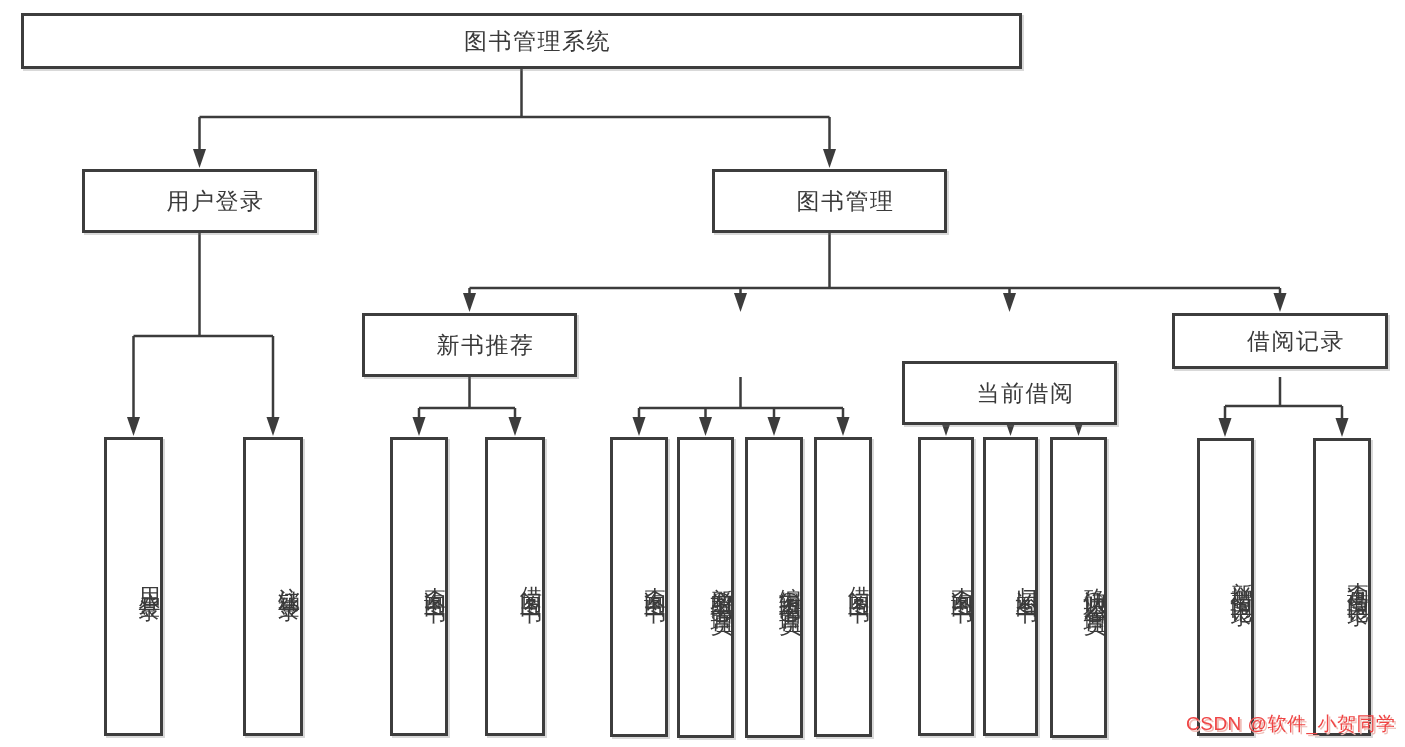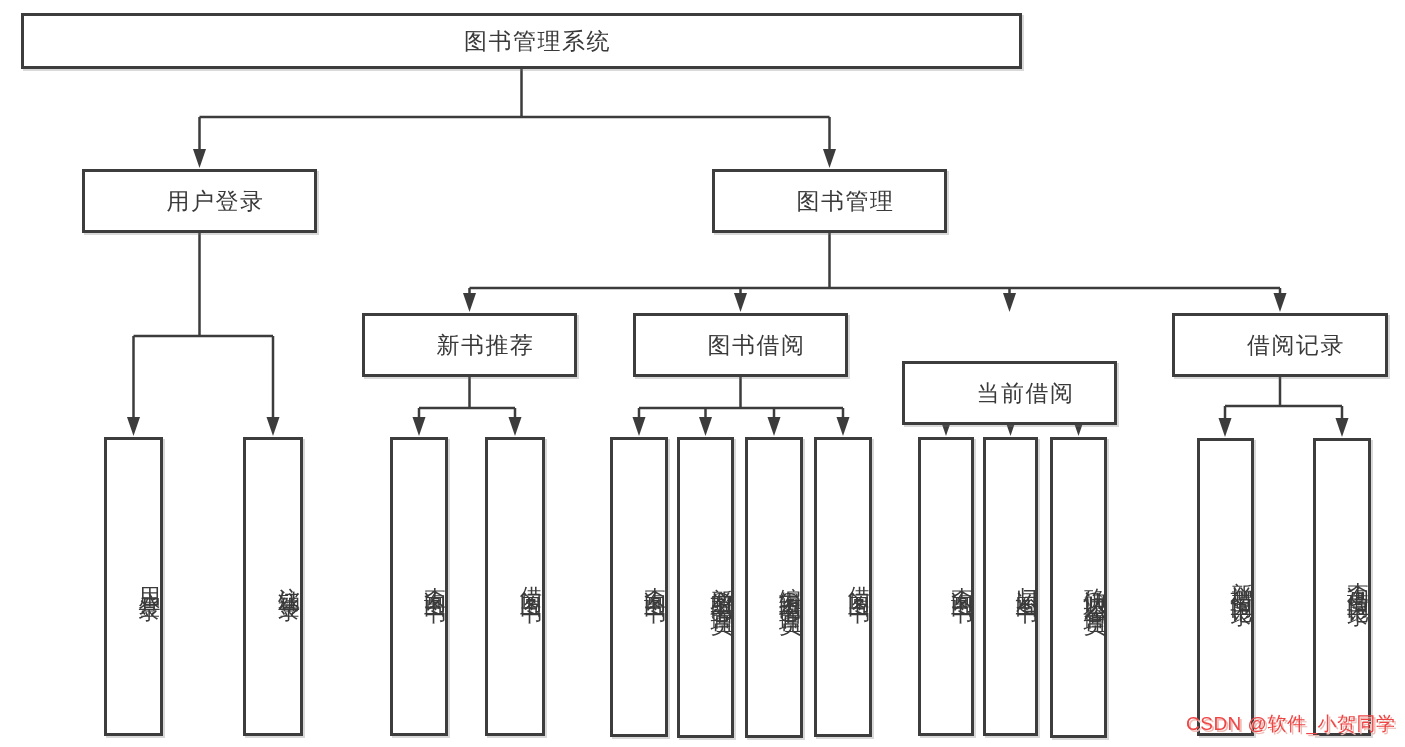--- a/index.html
+++ b/index.html
@@ -66,27 +66,24 @@
       </div>
       <div class="node h" style="left: 82px; top: 169px; width: 235px; height: 64px;">
         <span class="lbl">用户登录</span>
       </div>
       <div class="node h" style="left: 362px; top: 313px; width: 215px; height: 64px;">
         <span class="lbl">新书推荐</span>
       </div>
       <div class="node h" style="left: 712px; top: 169px; width: 235px; height: 64px;">
         <span class="lbl">图书管理</span>
       </div>
-      <div class="node h" style="left: 633px; top: 313px; width: 215px; height: 64px;">
-        <span class="lbl">图书借阅</span>
-      </div>
       <div class="node h" style="left: 902px; top: 313px; width: 215px; height: 64px; margin-top: 48px;">
         <span class="lbl">当前借阅</span>
       </div>
-      <div class="node h" style="left: 1172px; top: 313px; width: 216px; height: 64px;">
+      <div class="node h" style="left: 1172px; top: 313px; width: 216px; height: 56px;">
         <span class="lbl">借阅记录</span>
       </div>
       <div class="node v" style="left: 104px; top: 437px; width: 59px; height: 299px;">
         <span class="lbl">用户登录</span>
       </div>
       <div class="node v" style="left: 243px; top: 437px; width: 60px; height: 299px;">
         <span class="lbl">注销登录</span>
       </div>
       <div class="node v" style="left: 390px; top: 437px; width: 58px; height: 299px;">
         <span class="lbl">查询图书</span>

